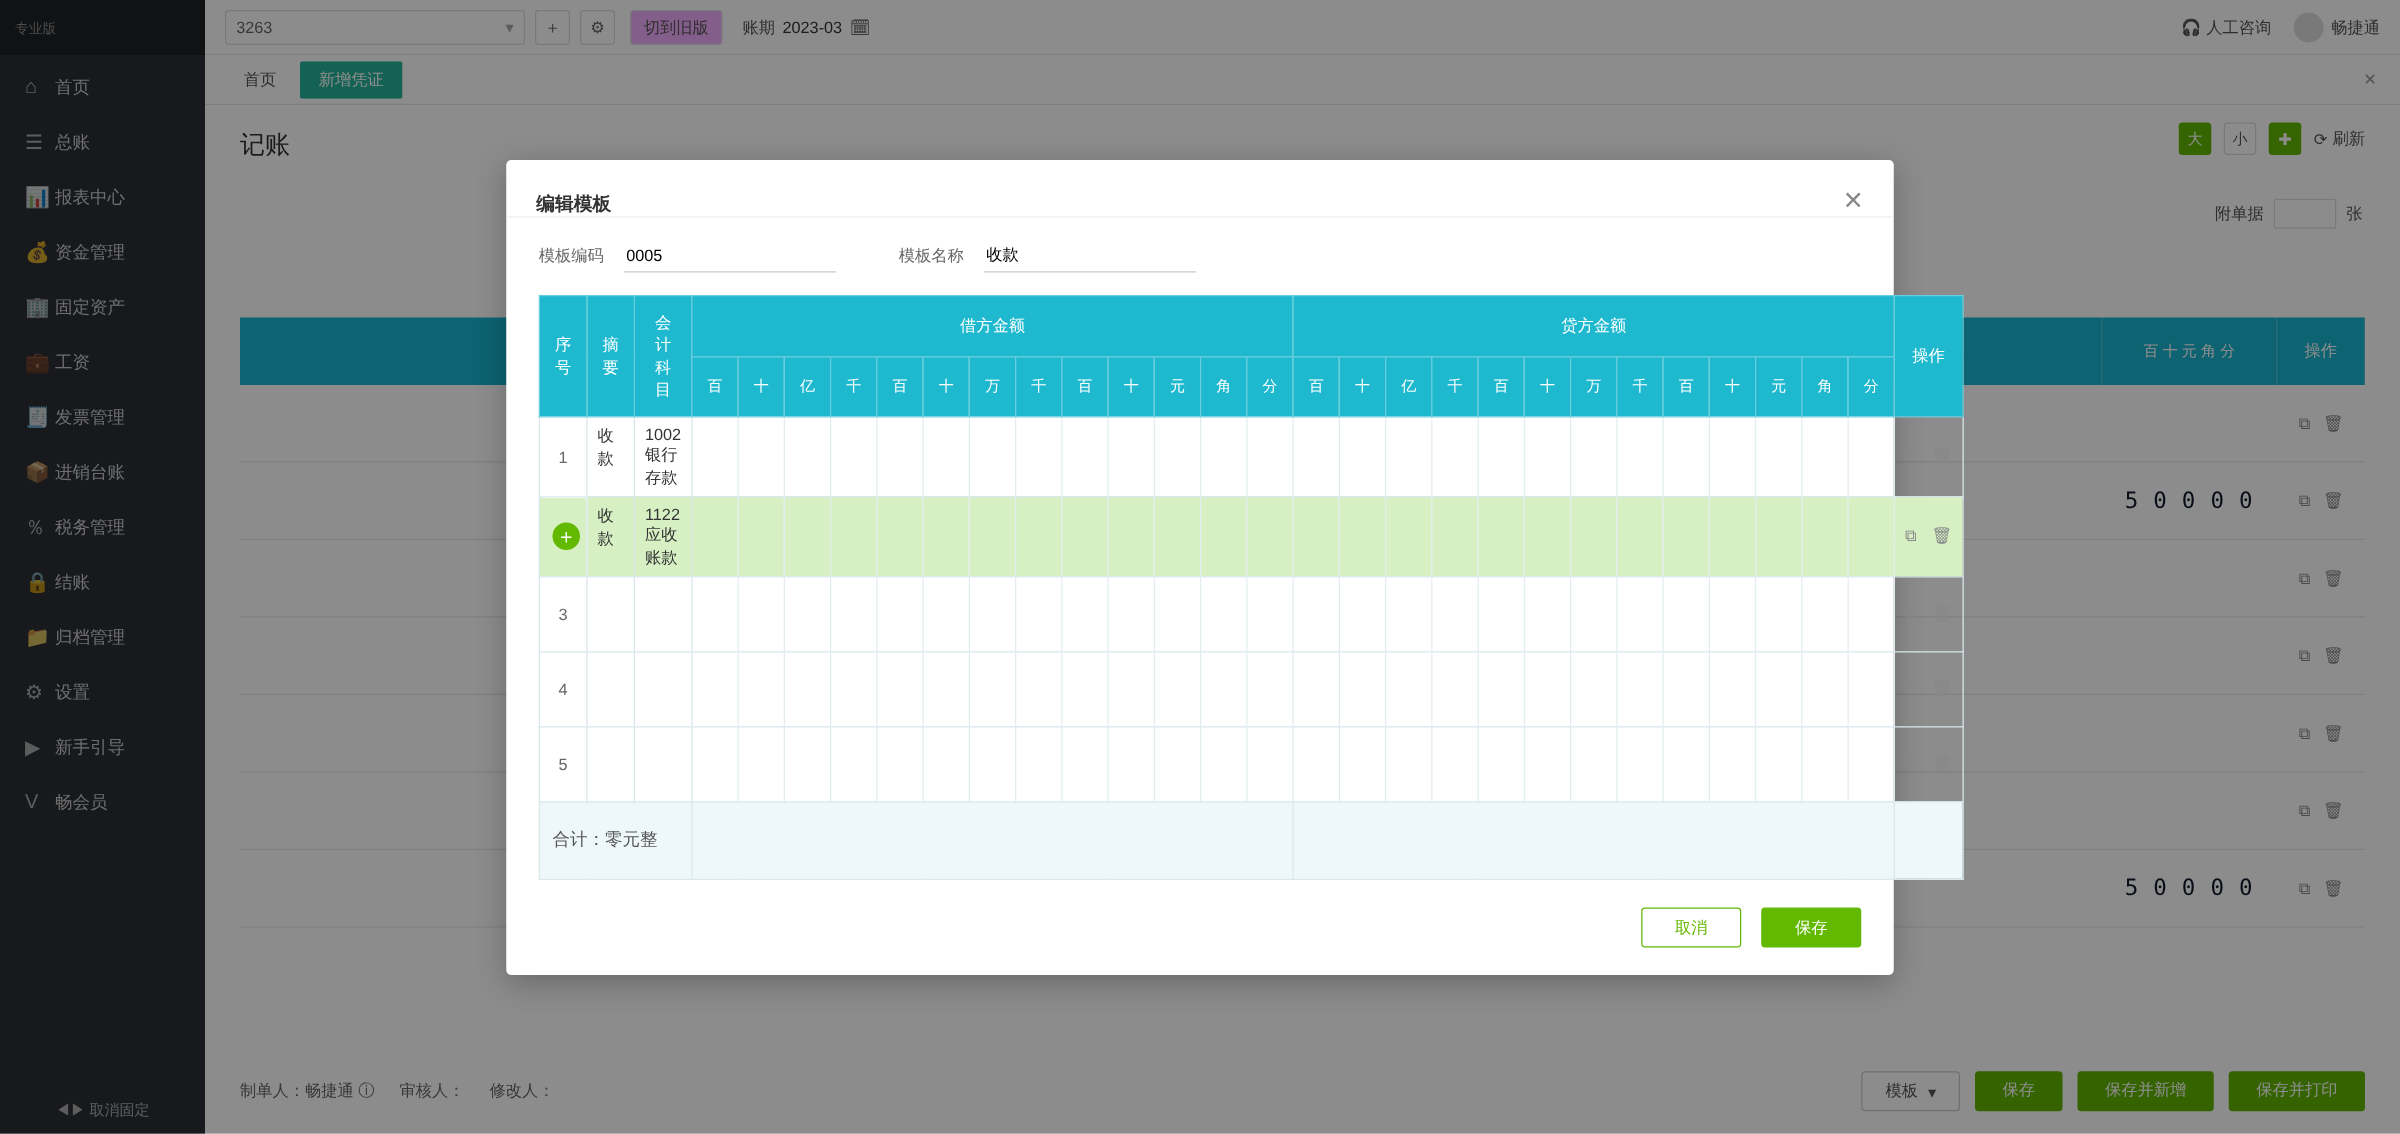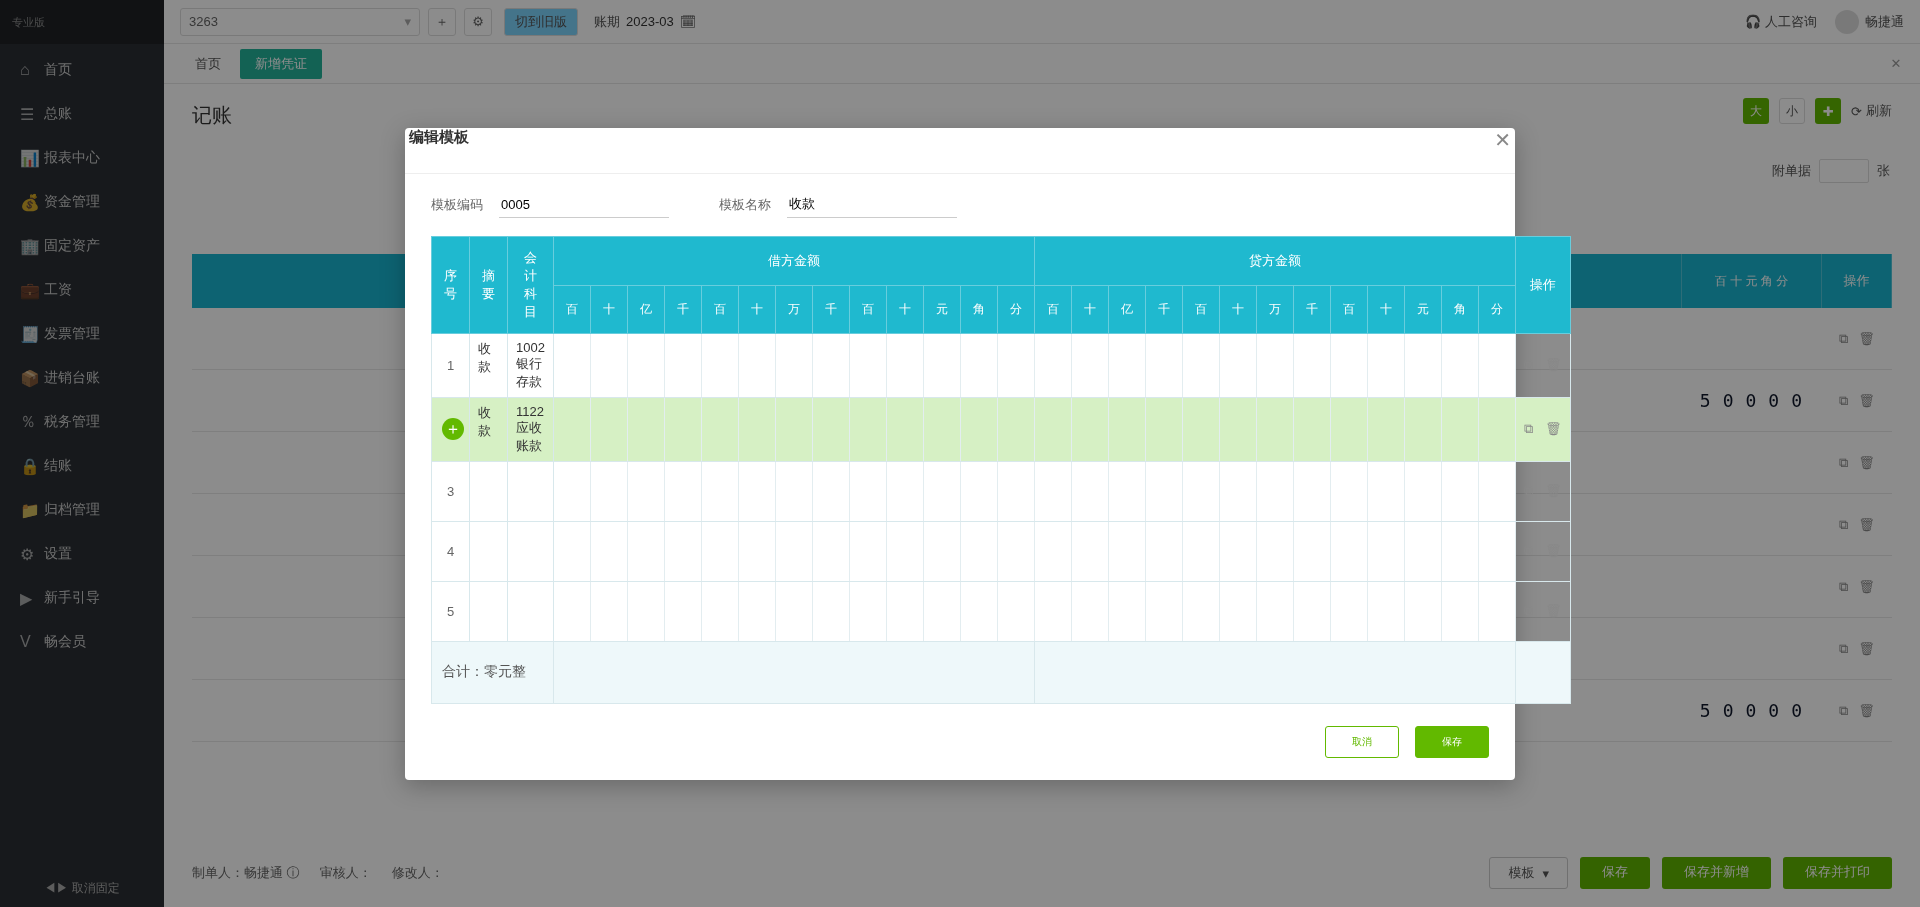--- a/index.html
+++ b/index.html
@@ -11,21 +11,21 @@
 .sidebar-items { padding-top: 4px; }
 .sidebar-item { display: flex; align-items: center; height: 44px; padding: 0 20px; cursor: pointer; color: #c8c8c8; font-size: 14px; }
 .sidebar-item .icon { width: 24px; display: inline-flex; align-items: center; justify-content: flex-start; font-size: 16px; opacity: .8; }
 .sidebar-pin { position: absolute; bottom: 10px; left: 0; right: 0; text-align: center; color: #aaa; font-size: 12px; }
 
 
 .topbar { position: absolute; left: 164px; right: 0; top: 0; height: 44px; background: #fff; border-bottom: 1px solid #e6e6e6; display: flex; align-items: center; padding: 4px 16px; }
 .topbar .company-select { width: 240px; height: 28px; border: 1px solid #ddd; border-radius: 3px; display: flex; align-items: center; padding: 0 8px; color: #666; position: relative; }
 .topbar .company-select .chev { position: absolute; right: 8px; color: #aaa; }
 .topbar .iconbtn { width: 28px; height: 28px; border: 1px solid #ddd; border-radius: 3px; margin-left: 8px; display: flex; align-items: center; justify-content: center; color: #666; cursor: pointer; }
-.topbar .switch-old { margin-left: 12px; padding: 4px 10px; border: 1px solid #ddd; border-radius: 3px; color: #555; background: #7dd3fc; text-align: center; }
+.topbar .switch-old { margin-left: 12px; padding: 4px 10px; border: 1px solid #ddd; border-radius: 3px; color: #555; background: #f0abfc; text-align: center; }
 .topbar .period-label { margin-left: 16px; color: #555; }
 .topbar .period-val { margin-left: 6px; color: #333; display: flex; align-items: center; gap: 6px; }
 .topbar-right { margin-left: auto; display: flex; align-items: center; gap: 18px; color: #555; }
 .topbar-right .user { display: flex; align-items: center; gap: 6px; }
 .topbar-right .avatar { width: 24px; height: 24px; border-radius: 50%; background: #ddd; }
 
 
 .tabbar { position: absolute; left: 164px; right: 0; top: 44px; height: 40px; background: #fff; border-bottom: 1px solid #e6e6e6; display: flex; align-items: center; padding-left: 16px; }
 .tabbar .tab { height: 30px; padding: 0 14px; display: flex; align-items: center; border: 1px solid transparent; margin-right: 4px; color: #555; cursor: pointer; }
 .tabbar .tab.active { background: #24b29a; color: #fff; border-radius: 2px; }
@@ -53,21 +53,21 @@
 .bg-foot .info { color: #666; font-size: 13px; }
 .bg-foot .btns { margin-left: auto; display: flex; gap: 12px; }
 .bg-foot .tplbtn { border: 1px solid #ccc; background: #fff; padding: 6px 18px; border-radius: 3px; color: #555; display: flex; align-items: center; gap: 8px; justify-content: flex-end; }
 .bg-foot .greenbtn { background: #5fb400; color: #fff; padding: 6px 22px; border-radius: 3px; cursor: pointer; }
 
 
 .overlay { position: absolute; inset: 0; background: rgba(0,0,0,0.45); }
 
 
 .modal { position: absolute; left: 50%; top: 50%; transform: translate(-50%, -50%); width: 1110px; background: #fff; border-radius: 4px; box-shadow: 0 6px 24px rgba(0,0,0,.25); display: flex; flex-direction: column; }
-.modal-header { height: 46px; border-bottom: 1px solid #eee; display: flex; align-items: flex-start; padding: 0 4px; }
+.modal-header { height: 46px; border-bottom: 1px solid #eee; display: flex; align-items: flex-end; padding: 0 24px; }
 .modal-title { font-size: 15px; font-weight: 600; color: #333; }
 .modal-close { margin-left: auto; font-size: 20px; color: #888; cursor: pointer; }
 .modal-body { padding: 18px 26px 8px; }
 
 .form-row { display: flex; gap: 50px; margin-bottom: 18px; align-items: flex-end; }
 .form-item { display: flex; align-items: center; gap: 16px; justify-content: space-between; }
 .form-item label { color: #666; font-size: 13px; }
 .form-item input { border: none; border-bottom: 1px solid #ccc; height: 26px; width: 170px; font-size: 13px; outline: none; padding: 0 2px; }
 
 
@@ -82,21 +82,21 @@
 .vt tbody td.digitcell { padding: 0; width: 17px; border-left: 1px solid #e3edf0; border-right: 1px solid #e3edf0; }
 .vt tbody td.digitcell.redline-before { border-left: 1px solid #f07878; }
 .vt tfoot td { background: #eef8fa; height: 62px; padding: 0 10px; color: #555; font-size: 14px; border: 1px solid #d8e8ec; margin-top: 28px; }
 
 .add-row-btn { position: absolute; left: 10px; top: 50%; transform: translateY(-50%); width: 22px; height: 22px; border-radius: 50%; background: #62b900; color: #fff; display: flex; align-items: center; justify-content: center; font-size: 16px; cursor: pointer; }
 
 .ops-icons { display: flex; gap: 12px; justify-content: center; color: #888; }
 .ops-icons span { cursor: pointer; }
 
 .modal-footer { padding: 14px 26px 22px; display: flex; justify-content: flex-end; gap: 16px; }
-.btn { height: 32px; padding: 0 26px; border-radius: 3px; font-size: 10px; cursor: pointer; display: flex; align-items: center; justify-content: center; }
+.btn { height: 32px; padding: 0 26px; border-radius: 3px; font-size: 13px; cursor: pointer; display: flex; align-items: center; justify-content: center; }
 .btn-cancel { border: 1px solid #62b900; color: #62b900; background: #fff; }
 .btn-save { background: #62b900; color: #fff; border: 1px solid #62b900; }
 
 </style>
 </head>
 <body>
 
 <aside class="sidebar">
   <div class="logo">
       <span>专业版</span>

